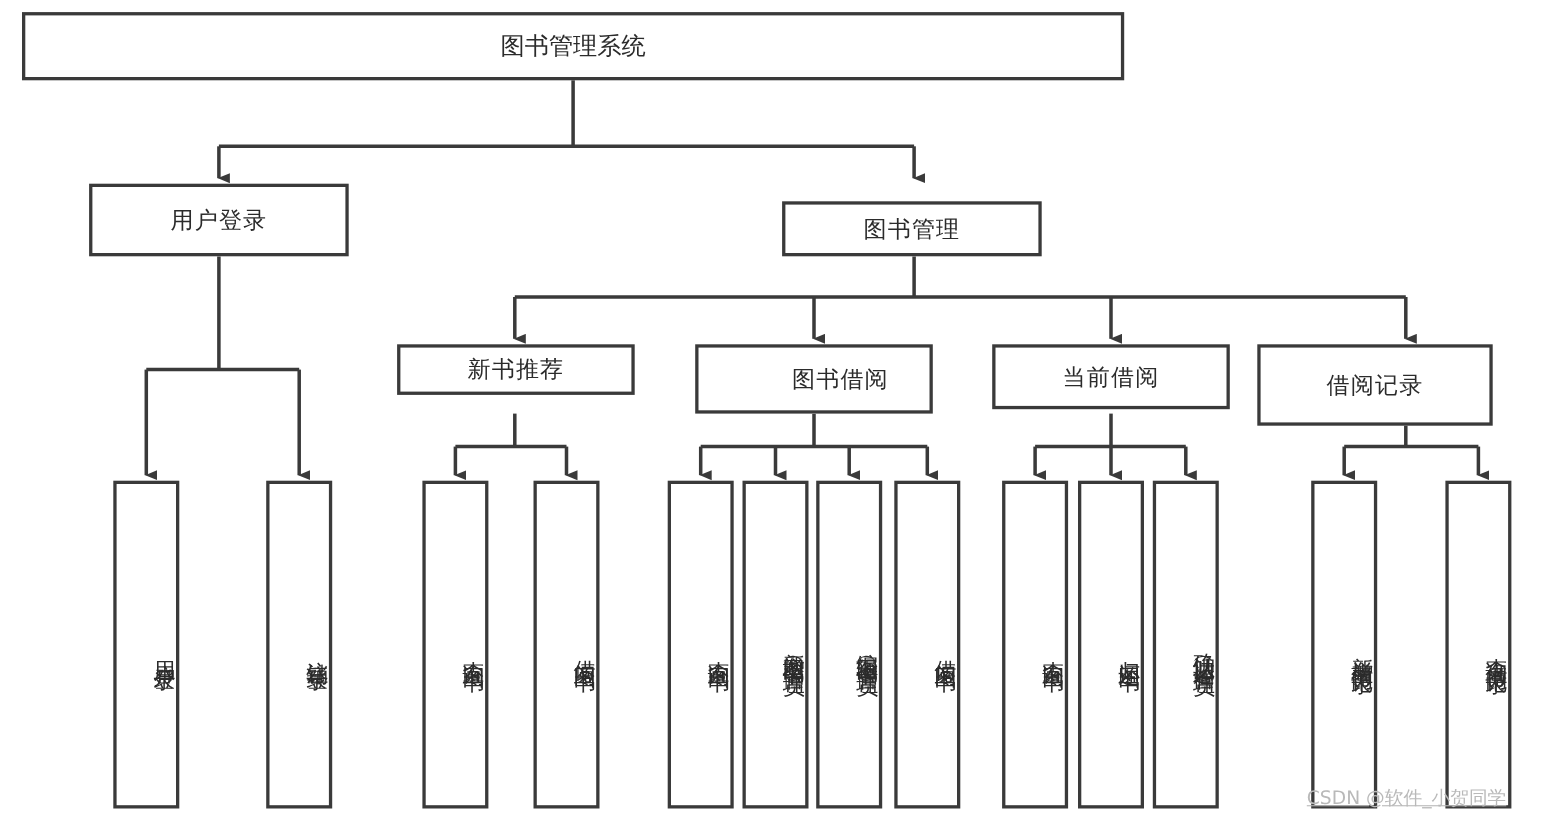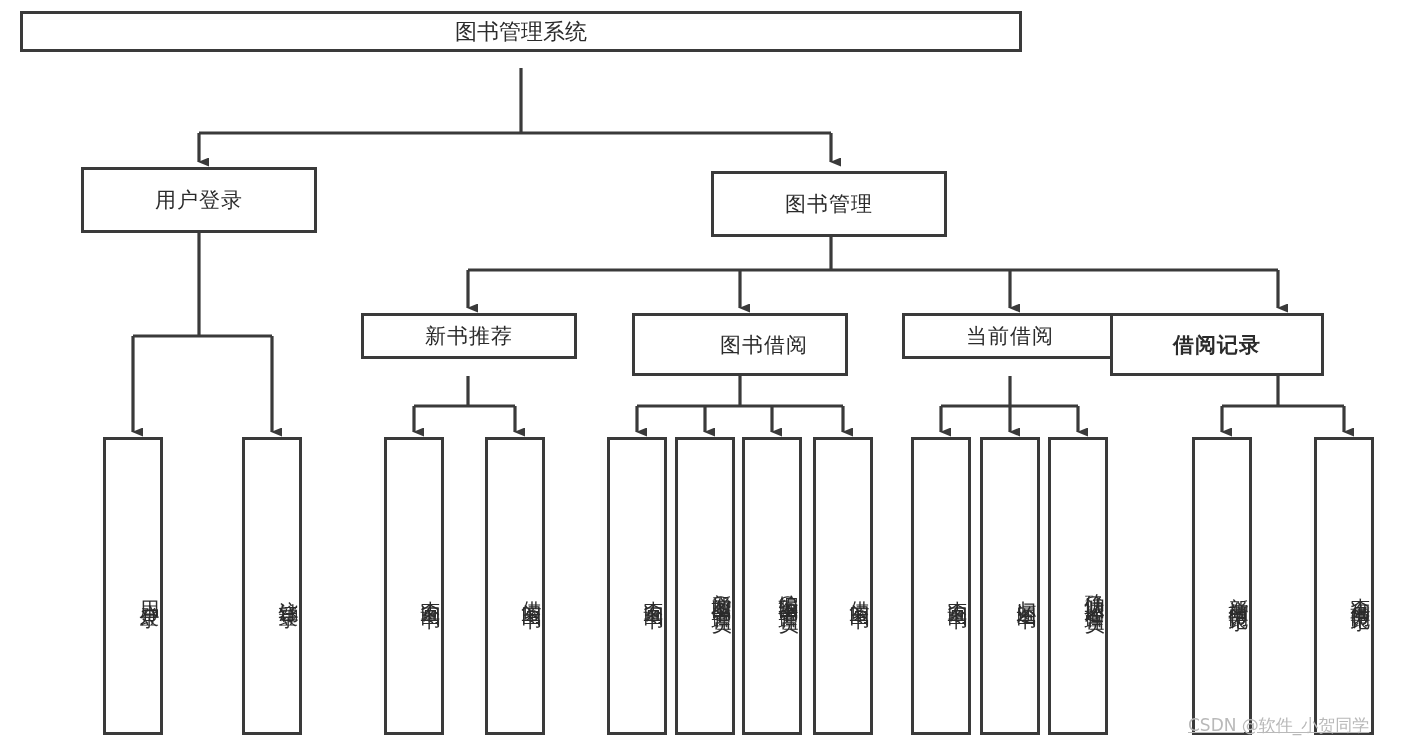--- a/index.html
+++ b/index.html
@@ -97,41 +97,41 @@
       <path d="M1010,406 L1010,432" marker-end="url(#arw)"></path>
       <path d="M1078,406 L1078,432" marker-end="url(#arw)"></path>
 
       <path d="M1278,376 L1278,406"></path>
       <path d="M1222,406 L1344,406"></path>
       <path d="M1222,406 L1222,432" marker-end="url(#arw)"></path>
       <path d="M1344,406 L1344,432" marker-end="url(#arw)"></path>
     </g>
   </svg>
 
-  <div class="node root" style="left:20px;top:11px;width:1002px;height:41px;">
+  <div class="node root" style="left:20px;top:11px;width:1002px;height:62px;">
     <span>图书管理系统</span>
   </div>
 
   <div class="node h" style="left:81px;top:167px;width:236px;height:66px;">
     <span>用户登录</span>
   </div>
-  <div class="node h" style="left:711px;top:171px;width:236px;height:66px;">
+  <div class="node h" style="left:711px;top:183px;width:236px;height:50px;">
     <span>图书管理</span>
   </div>
 
   <div class="node h" style="left:361px;top:313px;width:216px;height:46px;">
     <span>新书推荐</span>
   </div>
   <div class="node h" style="left:632px;top:313px;width:216px;height:63px;padding-left:48px;">
     <span>图书借阅</span>
   </div>
-  <div class="node h" style="left:902px;top:313px;width:216px;height:46px;">
+  <div class="node h" style="left:902px;top:313px;width:216px;height:59px;">
     <span>当前借阅</span>
   </div>
-  <div class="node h" style="left:1110px;top:313px;width:214px;height:63px;font-weight:bold;">
+  <div class="node h" style="left:1143px;top:313px;width:214px;height:74px;">
     <span>借阅记录</span>
   </div>
 
   <div class="node leaf" style="left:103px;top:437px;width:60px;height:298px;">
     <span>用户登录</span>
   </div>
   <div class="node leaf" style="left:242px;top:437px;width:60px;height:298px;">
     <span>注销登录</span>
   </div>
 

